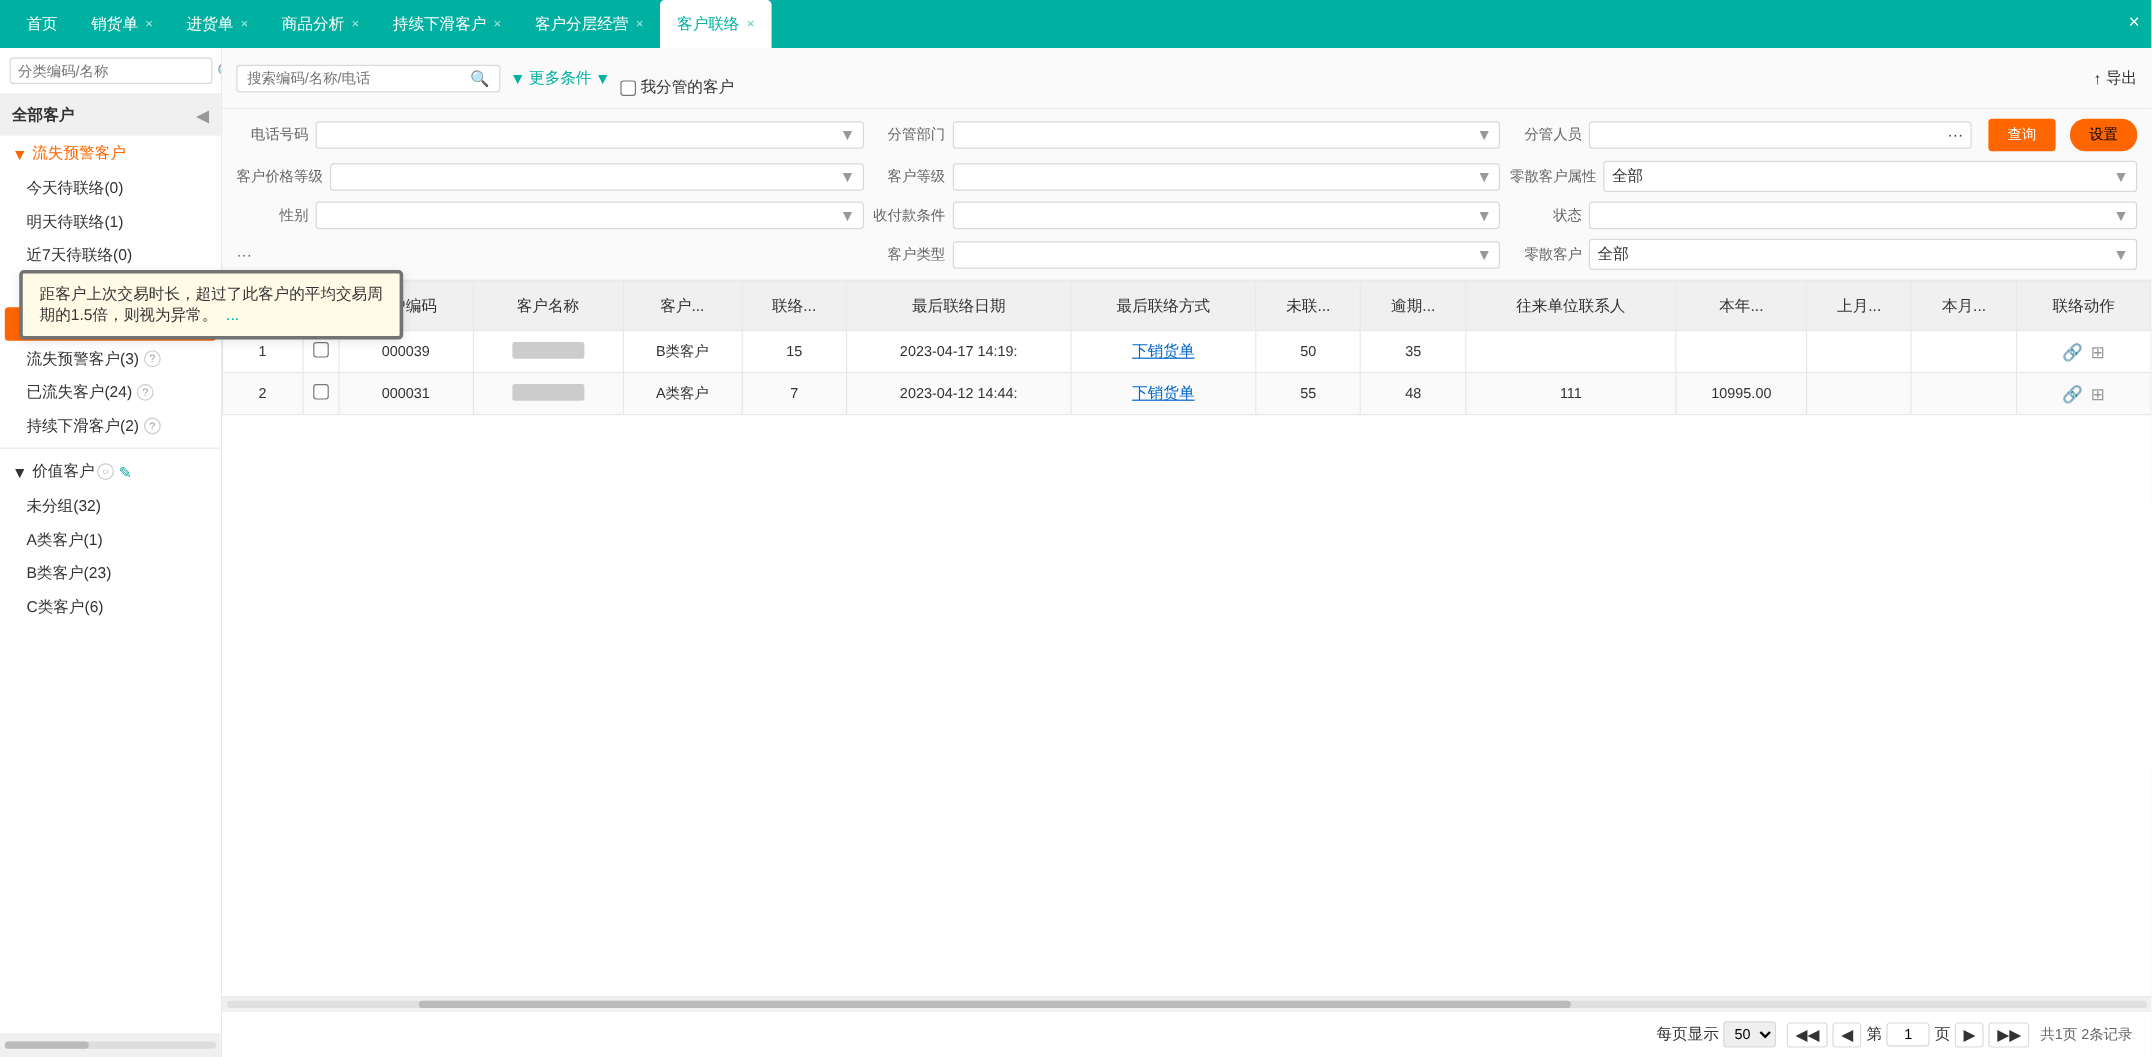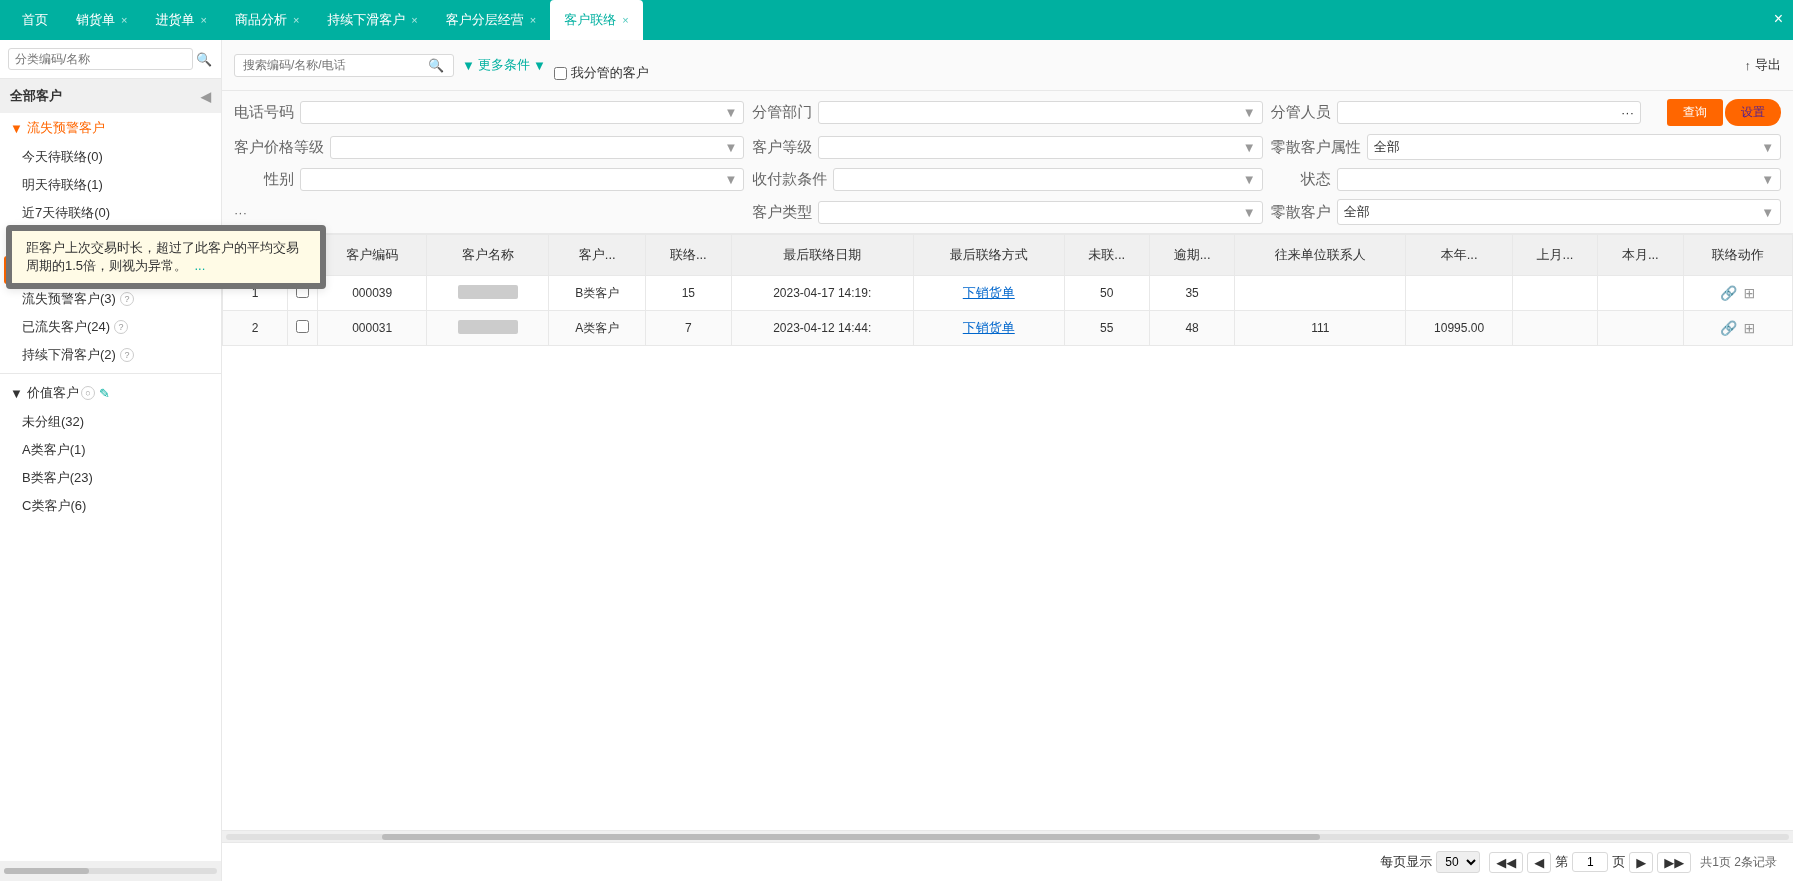--- a/index.html
+++ b/index.html
@@ -24,21 +24,21 @@
     .top-nav .window-close {
       position: absolute; right: 10px; top: 10px;
       color: #fff; cursor: pointer; font-size: 16px;
     }
 
     
     .main-layout { display: flex; height: calc(881px - 40px); }
 
     
     .sidebar {
-      width: 222px; background: #fff; border-right: 1px solid #e8e8e8;
+      width: 185px; background: #fff; border-right: 1px solid #e8e8e8;
       display: flex; flex-direction: column; flex-shrink: 0;
       overflow-y: auto;
     }
     .sidebar-search {
       display: flex; align-items: center; padding: 8px;
       border-bottom: 1px solid #e8e8e8;
     }
     .sidebar-search input {
       flex: 1; border: 1px solid #d9d9d9; border-radius: 3px;
       padding: 3px 6px; font-size: 12px; outline: none;
@@ -95,33 +95,33 @@
       font-size: 12px; gap: 3px;
     }
     .my-customers {
       display: flex; align-items: center; gap: 4px; font-size: 12px; color: #333; cursor: pointer; margin-top: 16px;
     }
     .export-btn {
       margin-left: auto; display: flex; align-items: center; gap: 4px;
       color: #333; cursor: pointer; font-size: 12px;
     }
     .filter-row { display: flex; align-items: center; gap: 6px; }
-    .filter-label { color: #666; white-space: nowrap; font-size: 15px; min-width: 60px; text-align: right; }
+    .filter-label { color: #666; white-space: nowrap; font-size: 12px; min-width: 60px; text-align: right; }
     .filter-select {
       flex: 1; border: 1px solid #d9d9d9; border-radius: 3px; padding: 3px 6px;
       font-size: 12px; background: #fff; cursor: pointer; display: flex; align-items: center;
       justify-content: space-between; color: #333;
     }
     .filter-select .arrow { color: #999; }
     .btn-query {
       background: #ff6600; color: #fff; border: none; border-radius: 3px;
       padding: 5px 16px; cursor: pointer; font-size: 12px;
     }
     .btn-settings {
-      background: #ff6600; color: #4c1d95; border: none; border-radius: 13px;
+      background: #ff6600; color: #000000; border: none; border-radius: 13px;
       padding: 5px 16px; cursor: pointer; font-size: 12px;
     }
     .filter-more-row { display: flex; align-items: center; gap: 6px; color: #666; font-size: 12px; }
 
     
     .ext-filters {
       background: #fafafa; border-bottom: 1px solid #e8e8e8; padding: 4px 12px;
     }
     .ext-row {
       display: grid; grid-template-columns: 1fr 1fr 1fr; gap: 8px; padding: 4px 0;
@@ -167,22 +167,22 @@
     
     .table-scroll-bar {
       border-top: 1px solid #e8e8e8; height: 12px; background: #f0f0f0;
       display: flex; align-items: center; padding: 0 4px;
     }
     .scroll-track { flex: 1; background: #e0e0e0; border-radius: 6px; height: 6px; }
     .scroll-thumb { width: 60%; background: #bbb; border-radius: 6px; height: 6px; margin-left: 10%; }
 
     
     .tooltip-box {
-      position: absolute; left: 6px; top: 225px;
-      background: #fffbe6; border: 6px solid #737373; border-radius: 4px;
+      position: absolute; left: 16px; top: 225px;
+      background: #fffbe6; border: 3px solid #737373; border-radius: 4px;
       padding: 8px 14px; font-size: 12px; color: #333; z-index: 100;
       max-width: 320px; box-shadow: 0 2px 8px rgba(0,0,0,0.1);
     }
 
     
     .sidebar-bottom { display: flex; align-items: center; height: 20px; background: #f0f0f0; padding: 0 4px; }
     .sb-track { flex: 1; background: #ddd; border-radius: 6px; height: 6px; }
     .sb-thumb { width: 40%; background: #bbb; border-radius: 6px; height: 6px; }
 
     .checkbox-cell { width: 20px; }
@@ -343,21 +343,21 @@
             <span></span>
             <span class="arrow">▼</span>
           </div>
         </div>
         <div class="filter-row">
           <span class="filter-label">分管人员</span>
           <div class="filter-select" style="flex:1;">
             <span></span>
             <span>···</span>
           </div>
-          <div style="display:flex;gap:2px;margin-left:20px;">
+          <div style="display:flex;gap:12px;margin-left:8px;">
             <button class="btn-query">查询</button>
             <button class="btn-settings">设置</button>
           </div>
         </div>
       </div>
       <div class="ext-row">
         <div class="filter-row">
           <span class="filter-label">客户价格等级</span>
           <div class="filter-select">
             <span></span>

